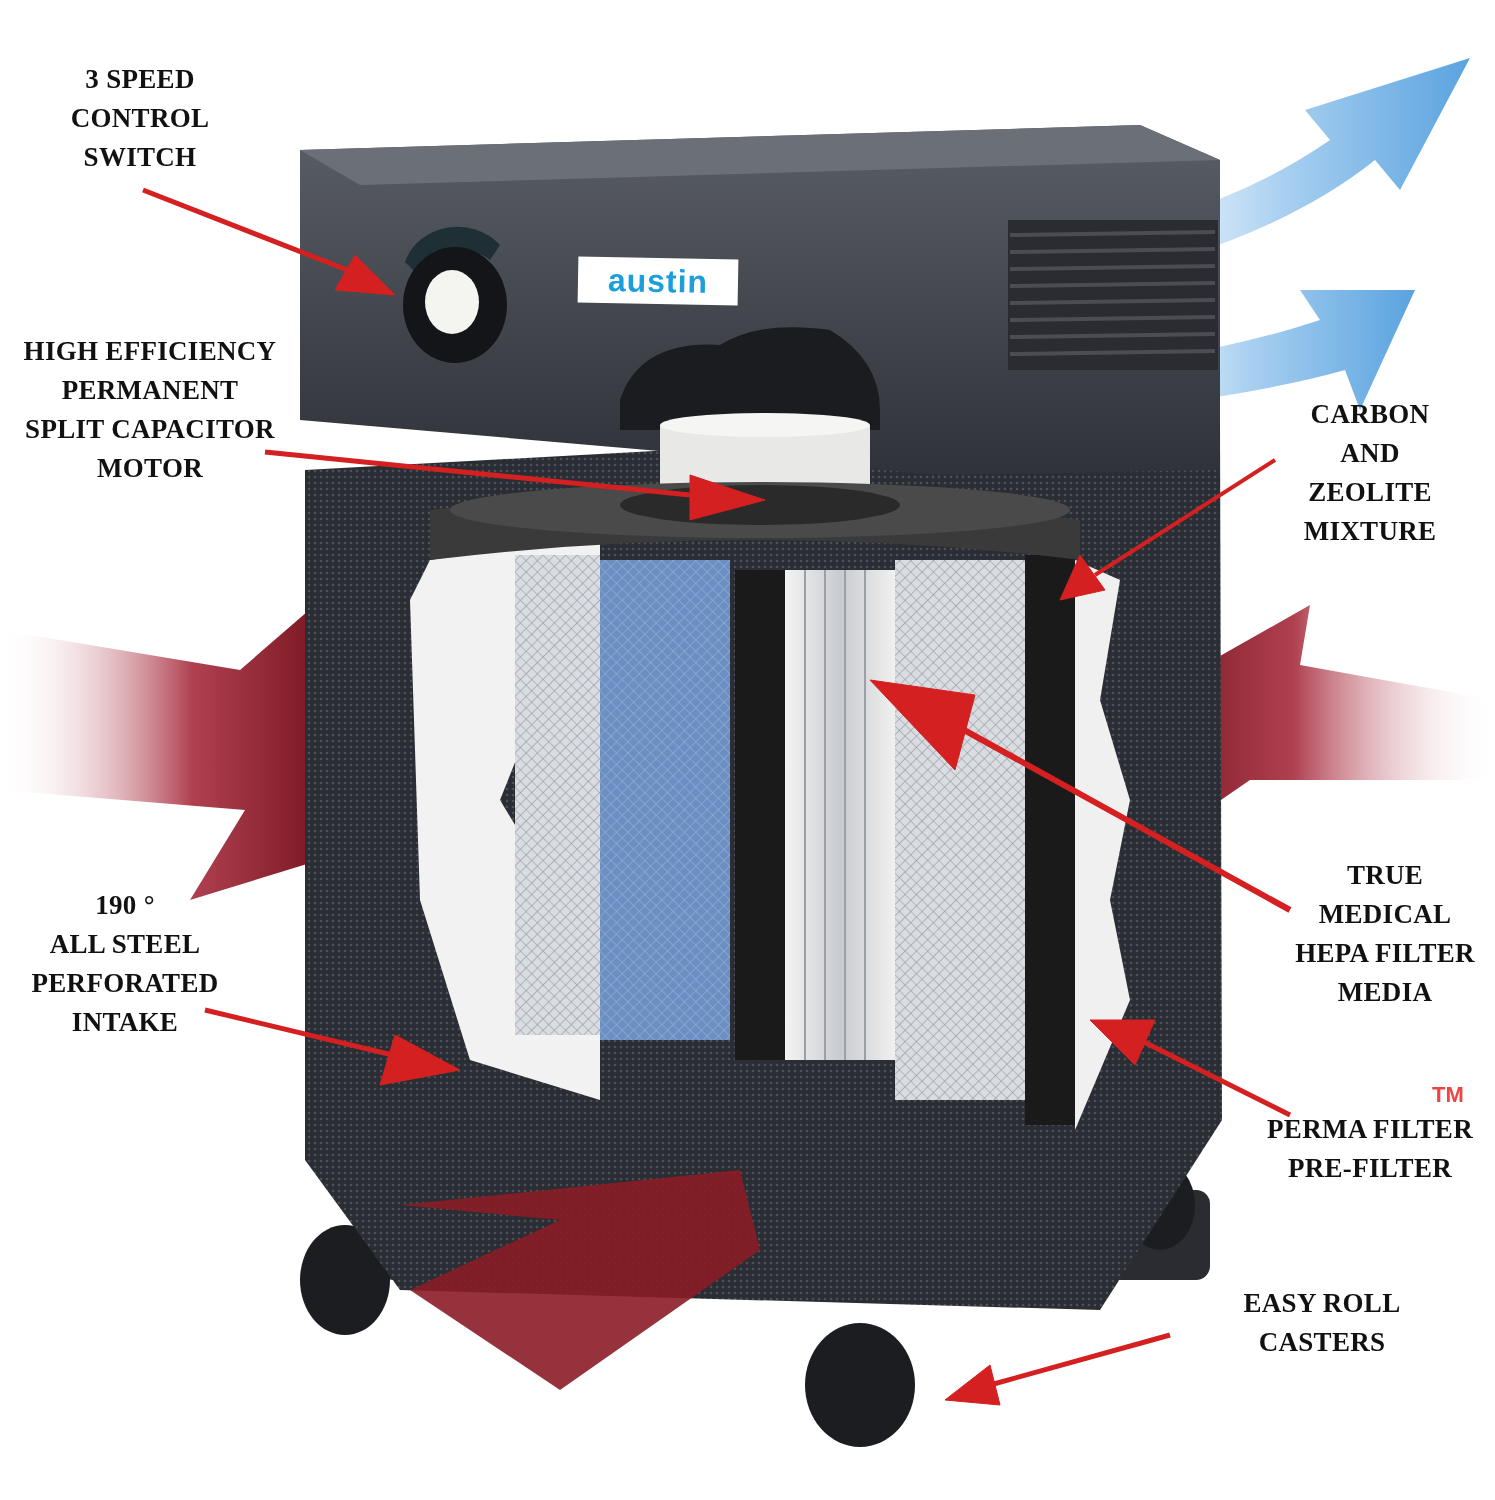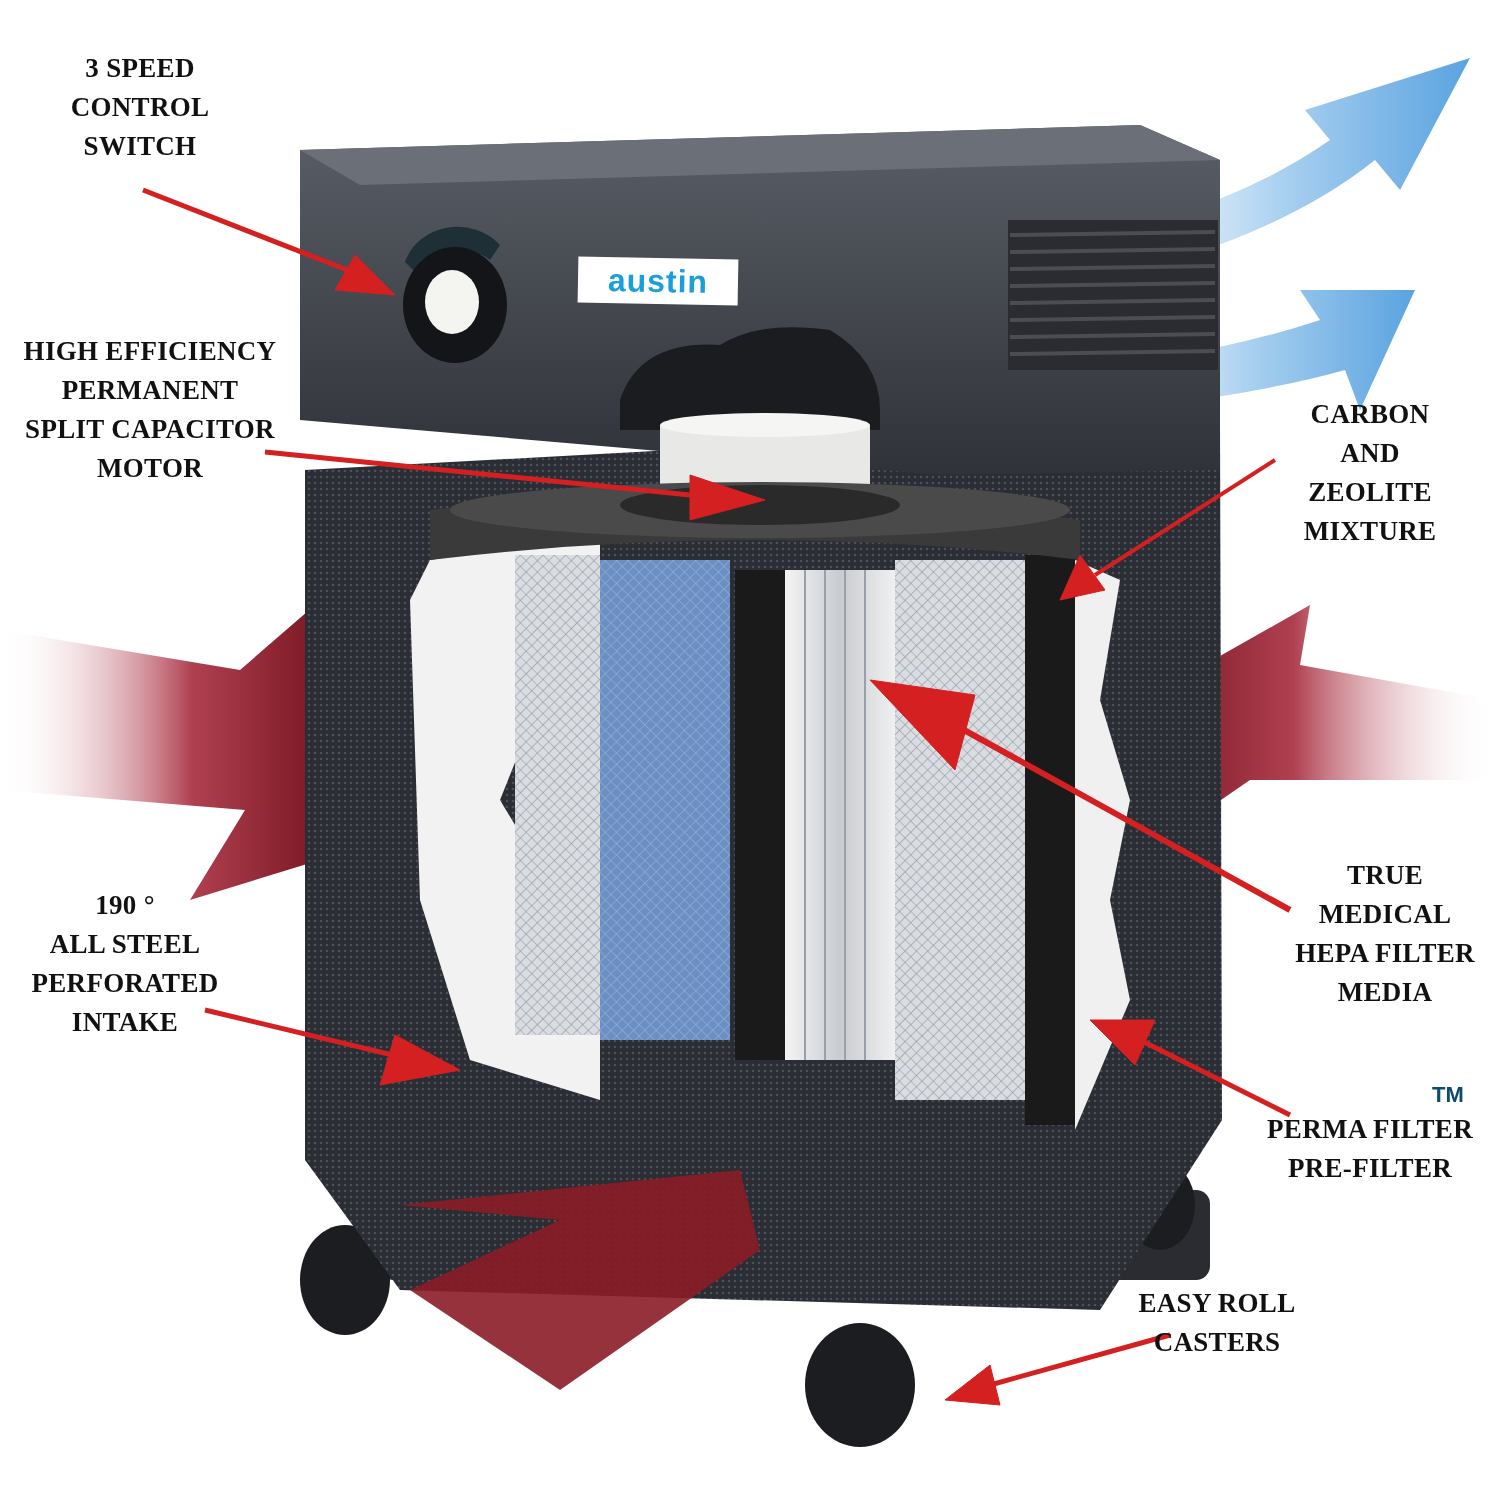--- a/index.html
+++ b/index.html
@@ -1,19 +1,19 @@
 <!DOCTYPE html>
 <html><head>
 <meta charset="utf-8">
 <style>
   html,body{margin:0;padding:0;}
   body{width:1495px;height:1500px;position:relative;background:#ffffff;overflow:hidden;font-family:"Liberation Serif","DejaVu Serif",serif;}
   .label{position:absolute;font-weight:bold;color:#111;text-align:center;font-size:27px;line-height:39px;white-space:pre-line;letter-spacing:0.3px;}
   svg{position:absolute;left:0;top:0;}
-  .tm{position:absolute;font-family:"Liberation Sans","DejaVu Sans",sans-serif;font-weight:bold;font-size:22px;color:#0c4a6e;}
+  .tm{position:absolute;font-family:"Liberation Sans","DejaVu Sans",sans-serif;font-weight:bold;font-size:22px;color:#ef4444;}
   .logo{position:absolute;left:578px;top:258px;width:160px;height:46px;background:#fff;transform:rotate(1deg);display:flex;align-items:center;justify-content:center;font-family:"Liberation Sans","DejaVu Sans",sans-serif;font-weight:bold;font-size:32px;color:#1a9fdc;letter-spacing:1px;}
 </style>
 </head>
 <body>
 
 <svg width="1495" height="1500" viewBox="0 0 1495 1500">
   <defs>
     <linearGradient id="housingGrad" x1="0" x2="1" y1="0" y2="0">
       <stop offset="0" stop-color="#2b2e34"></stop>
       <stop offset="0.5" stop-color="#4a4e57"></stop>
@@ -138,21 +138,21 @@
     <polygon points="1090,1020 1155,1020 1135,1065"></polygon>
     <line x1="205" y1="1010" x2="405" y2="1058" stroke-width="5"></line>
     <polygon points="460,1070 380,1085 395,1035"></polygon>
     <line x1="1170" y1="1335" x2="990" y2="1385" stroke-width="5"></line>
     <polygon points="945,1400 990,1365 1000,1405"></polygon>
   </g>
 </svg>
 
 <div class="logo">austin</div>
 
-<div class="label" style="left:40px;top:49px;width:200px;">3 SPEED
+<div class="label" style="left:40px;top:60px;width:200px;">3 SPEED
 CONTROL
 SWITCH</div>
 <div class="label" style="left:-5px;top:332px;width:310px;">HIGH EFFICIENCY
 PERMANENT
 SPLIT CAPACITOR
 MOTOR</div>
 <div class="label" style="left:1275px;top:395px;width:190px;">CARBON
 AND
 ZEOLITE
 MIXTURE</div>
@@ -160,14 +160,14 @@
 ALL STEEL
 PERFORATED
 INTAKE</div>
 <div class="label" style="left:1270px;top:856px;width:230px;">TRUE
 MEDICAL
 HEPA FILTER
 MEDIA</div>
 <div class="tm" style="left:1432px;top:1082px;">TM</div>
 <div class="label" style="left:1240px;top:1110px;width:260px;">PERMA FILTER
 PRE-FILTER</div>
-<div class="label" style="left:1107px;top:1284px;width:220px;">EASY ROLL
+<div class="label" style="left:1212px;top:1284px;width:220px;">EASY ROLL
 CASTERS</div>
 
 </body></html>

